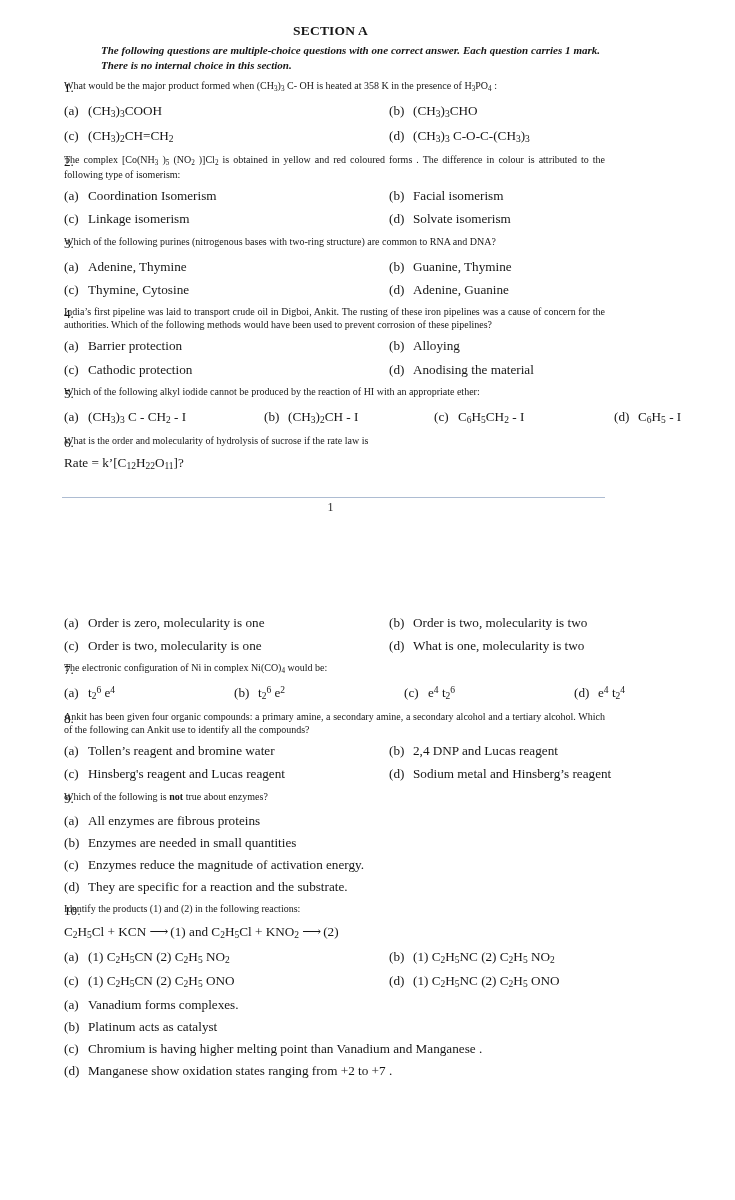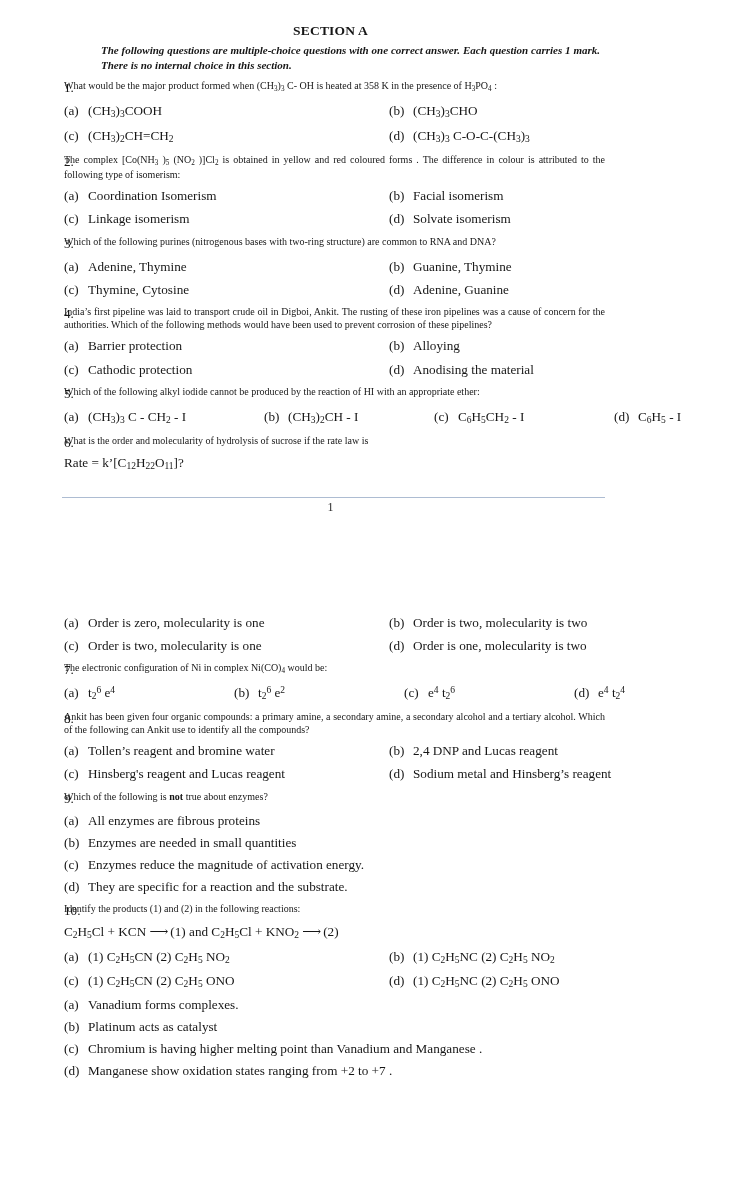--- a/index.html
+++ b/index.html
@@ -324,21 +324,21 @@
                 <span class="opt-txt">Order is two, molecularity is two</span>
               </div>
             </div>
             <div class="opt-row">
               <div class="opt opt-two">
                 <span class="opt-lbl">(c)</span>
                 <span class="opt-txt">Order is two, molecularity is one</span>
               </div>
               <div class="opt opt-two">
                 <span class="opt-lbl">(d)</span>
-                <span class="opt-txt">Order is one, molecularity is two</span>
+                <span class="opt-txt">What is one, molecularity is two</span>
               </div>
             </div>
           </div>
         </div>
       </div>
       <div class="q">
         <div class="q-num">7.</div>
         <div class="q-body">
           <div class="q-text">The electronic configuration of Ni in  complex Ni(CO)<sub>4</sub>  would be:</div>
         </div>

